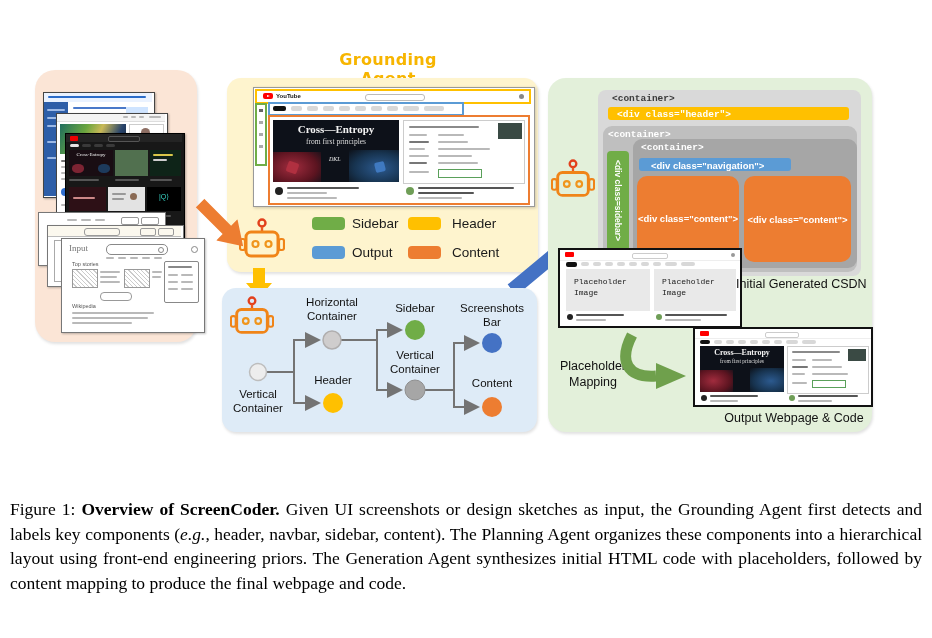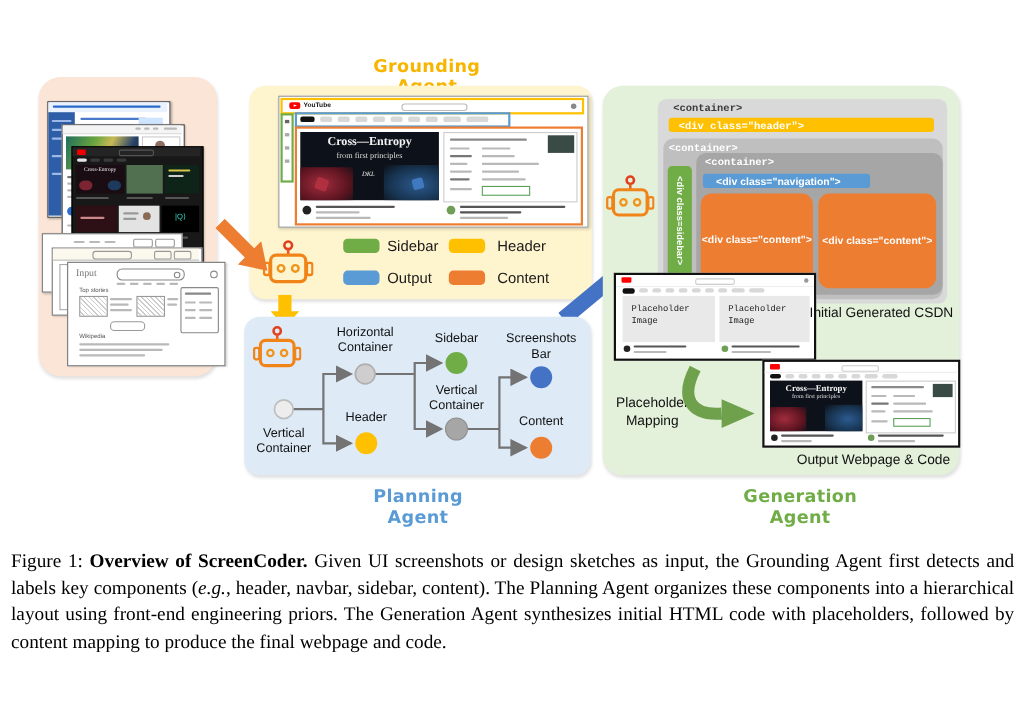--- a/index.html
+++ b/index.html
@@ -317,21 +317,20 @@
   <div class="node-label" style="left:300px;top:296px;width:64px;">Horizontal
 Container</div>
   <div class="node-label" style="left:307px;top:374px;width:52px;">Header</div>
   <div class="node-label" style="left:387px;top:302px;width:56px;">Sidebar</div>
   <div class="node-label" style="left:383px;top:349px;width:64px;">Vertical
 Container</div>
   <div class="node-label" style="left:458px;top:302px;width:68px;">Screenshots
 Bar</div>
   <div class="node-label" style="left:464px;top:377px;width:56px;">Content</div>
 
-  <div class="agent-title" style="left:310px;top:441px;width:140px;color:#5B9BD5;">Planning Agent</div>
 
   <div class="panel" style="left:548px;top:78px;width:324px;height:354px;background:#E3F0DA;border-radius:18px;"></div>
 
   <div class="abs" style="left:598px;top:90px;width:263px;height:186px;background:#D9D9D9;border-radius:8px;"></div>
   <div class="code-label mono" style="left:612px;top:93px;color:#3a3a3a;">&lt;container&gt;</div>
   <div class="abs" style="left:608px;top:107px;width:241px;height:13px;background:#FFC000;border-radius:3px;">
     <div class="code-label mono" style="left:9px;top:1.5px;color:#fff;">&lt;div class="header"&gt;</div>
   </div>
   <div class="abs" style="left:603px;top:126px;width:254px;height:146px;background:#BFBFBF;border-radius:9px;"></div>
   <div class="code-label mono" style="left:608px;top:129px;color:#fff;">&lt;container&gt;</div>
@@ -430,19 +429,18 @@
     </div>
     <div class="avatar" style="left:6px;top:66px;width:6px;height:6px;background:#222;"></div>
     <i class="ln" style="left:15px;top:66px;width:48px;background:#555;"></i>
     <i class="ln" style="left:15px;top:71px;width:28px;"></i>
     <div class="avatar" style="left:94px;top:66px;width:6px;height:6px;background:#6f9e57;"></div>
     <i class="ln" style="left:103px;top:66px;width:60px;background:#555;"></i>
     <i class="ln" style="left:103px;top:71px;width:34px;"></i>
   </div>
   <div class="abs" style="left:714px;top:411px;width:160px;font-size:12.5px;color:#111;text-align:center;white-space:nowrap;">Output Webpage &amp; Code</div>
 
-  <div class="agent-title" style="left:655px;top:441px;width:145px;color:#70AD47;">Generation Agent</div>
 
   <div class="caption">
     <span>Figure 1: </span><b>Overview of ScreenCoder.</b><span> Given UI screenshots or design sketches as input, the Grounding Agent first detects and labels key components (</span><i>e.g.</i><span>, header, navbar, sidebar, content). The Planning Agent organizes these components into a hierarchical layout using front-end engineering priors. The Generation Agent synthesizes initial HTML code with placeholders, followed by content mapping to produce the final webpage and code.</span>
   </div>
 
 </div>
 
 </body></html>

